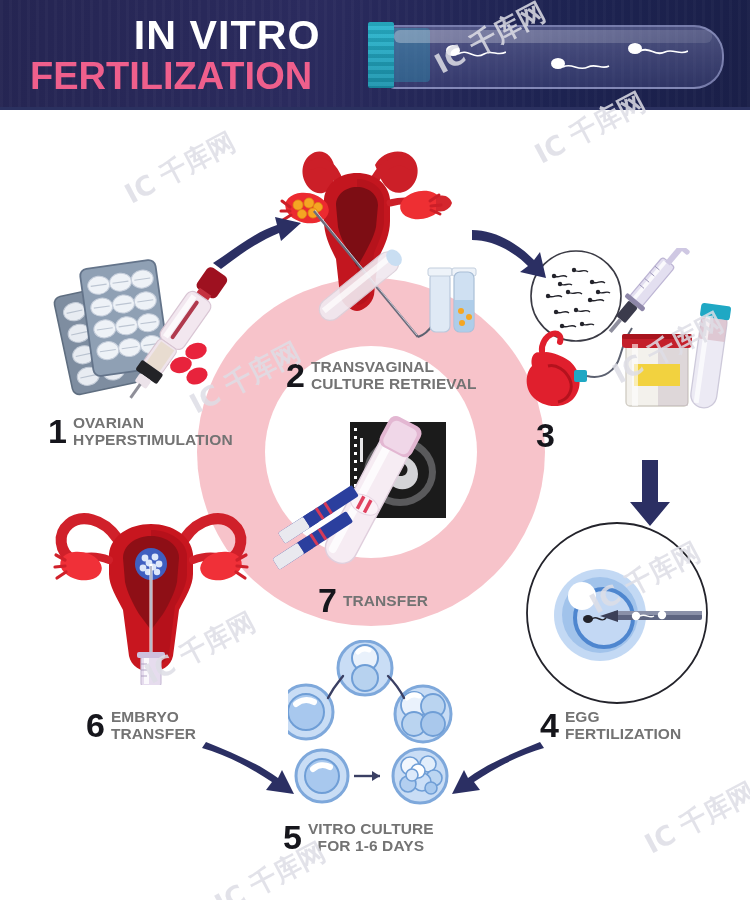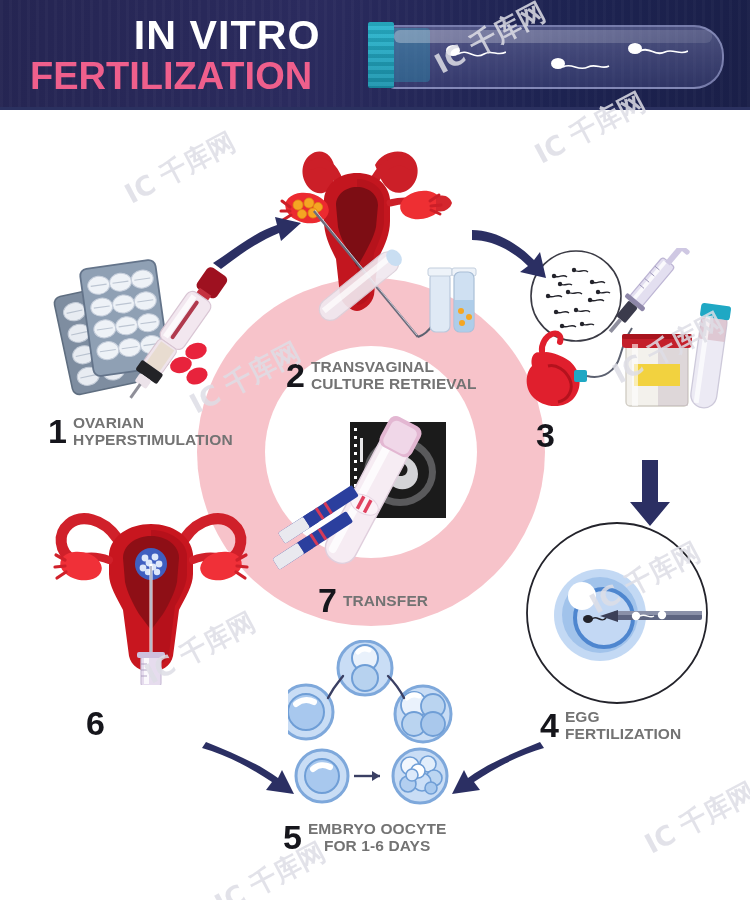--- a/index.html
+++ b/index.html
@@ -561,27 +561,31 @@
     <div class="num">4</div>
     <div class="txt">
       <span>EGG</span>
       <span>FERTILIZATION</span>
     </div>
   </div>
 
   <div class="step center" id="label-5">
     <div class="num">5</div>
     <div class="txt">
-      <span>EMBRYO OOCYTE</span>
+      <span>VITRO CULTURE</span>
       <span>FOR 1-6 DAYS</span>
     </div>
   </div>
 
   <div class="step" id="label-6">
     <div class="num">6</div>
+    <div class="txt">
+      <span>EMBRYO</span>
+      <span>TRANSFER</span>
+    </div>
   </div>
 
   <div class="step" id="label-7">
     <div class="num">7</div>
     <div class="txt">
       <span>TRANSFER</span>
     </div>
   </div>
 
   <div class="wm-layer">

